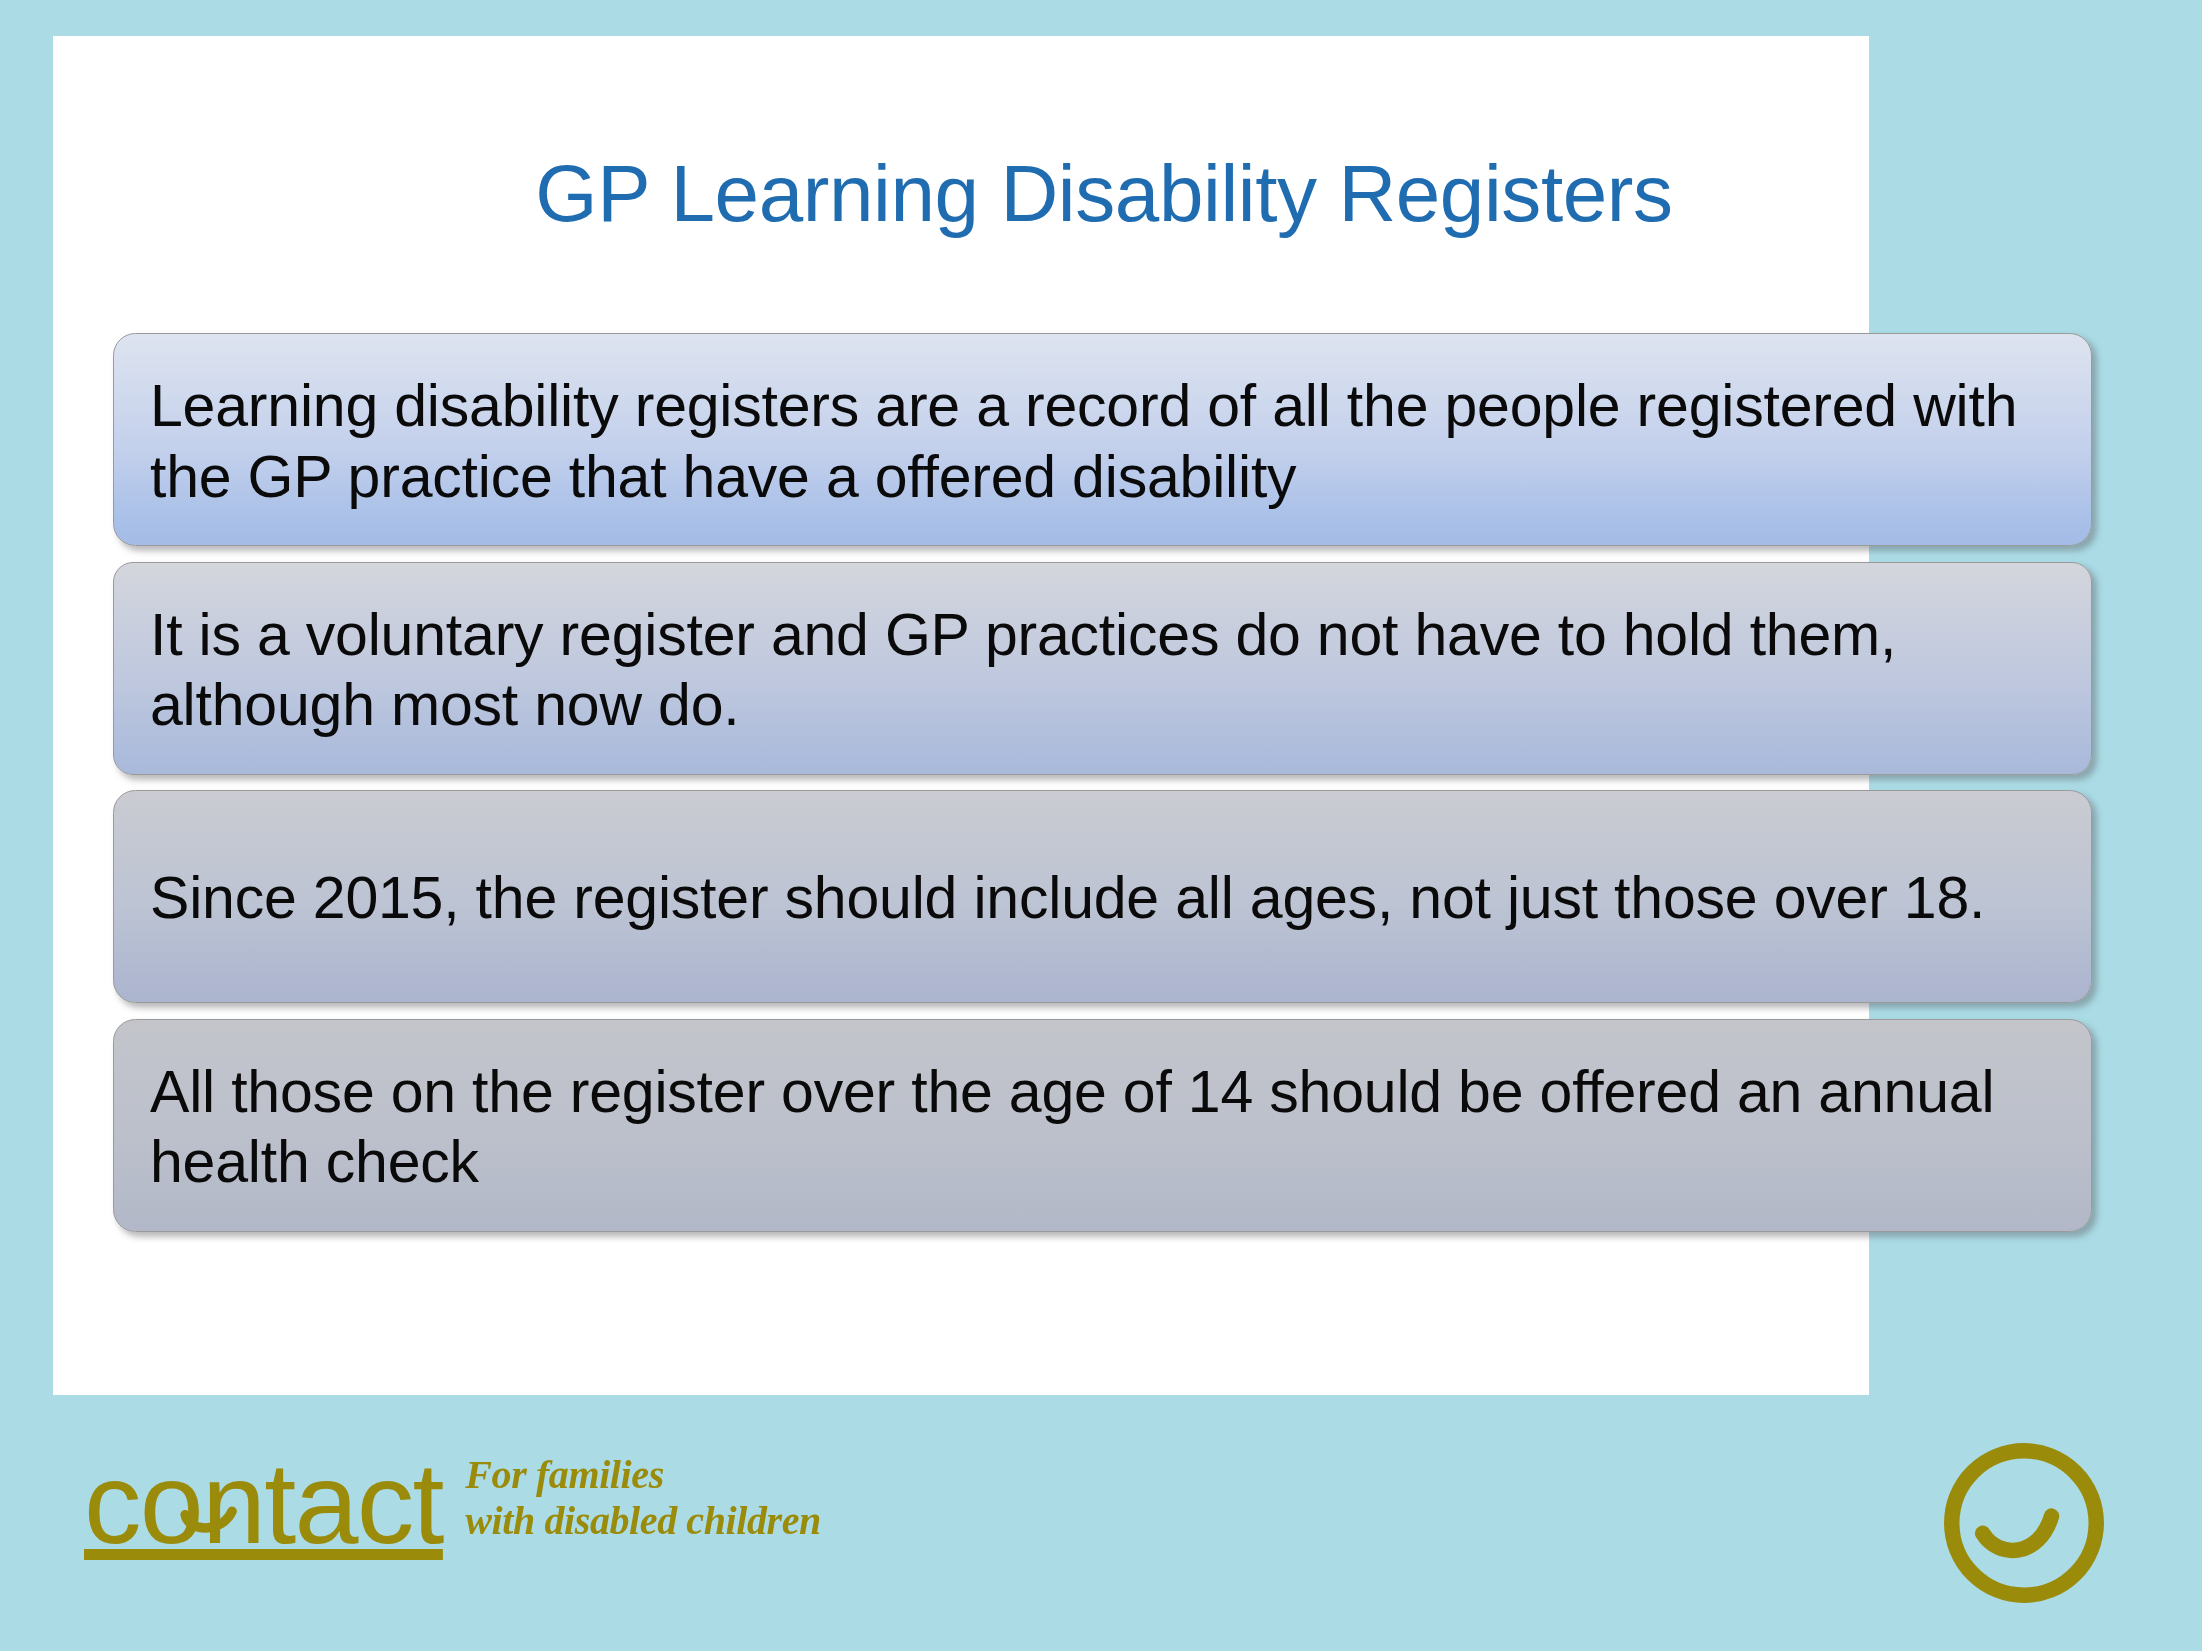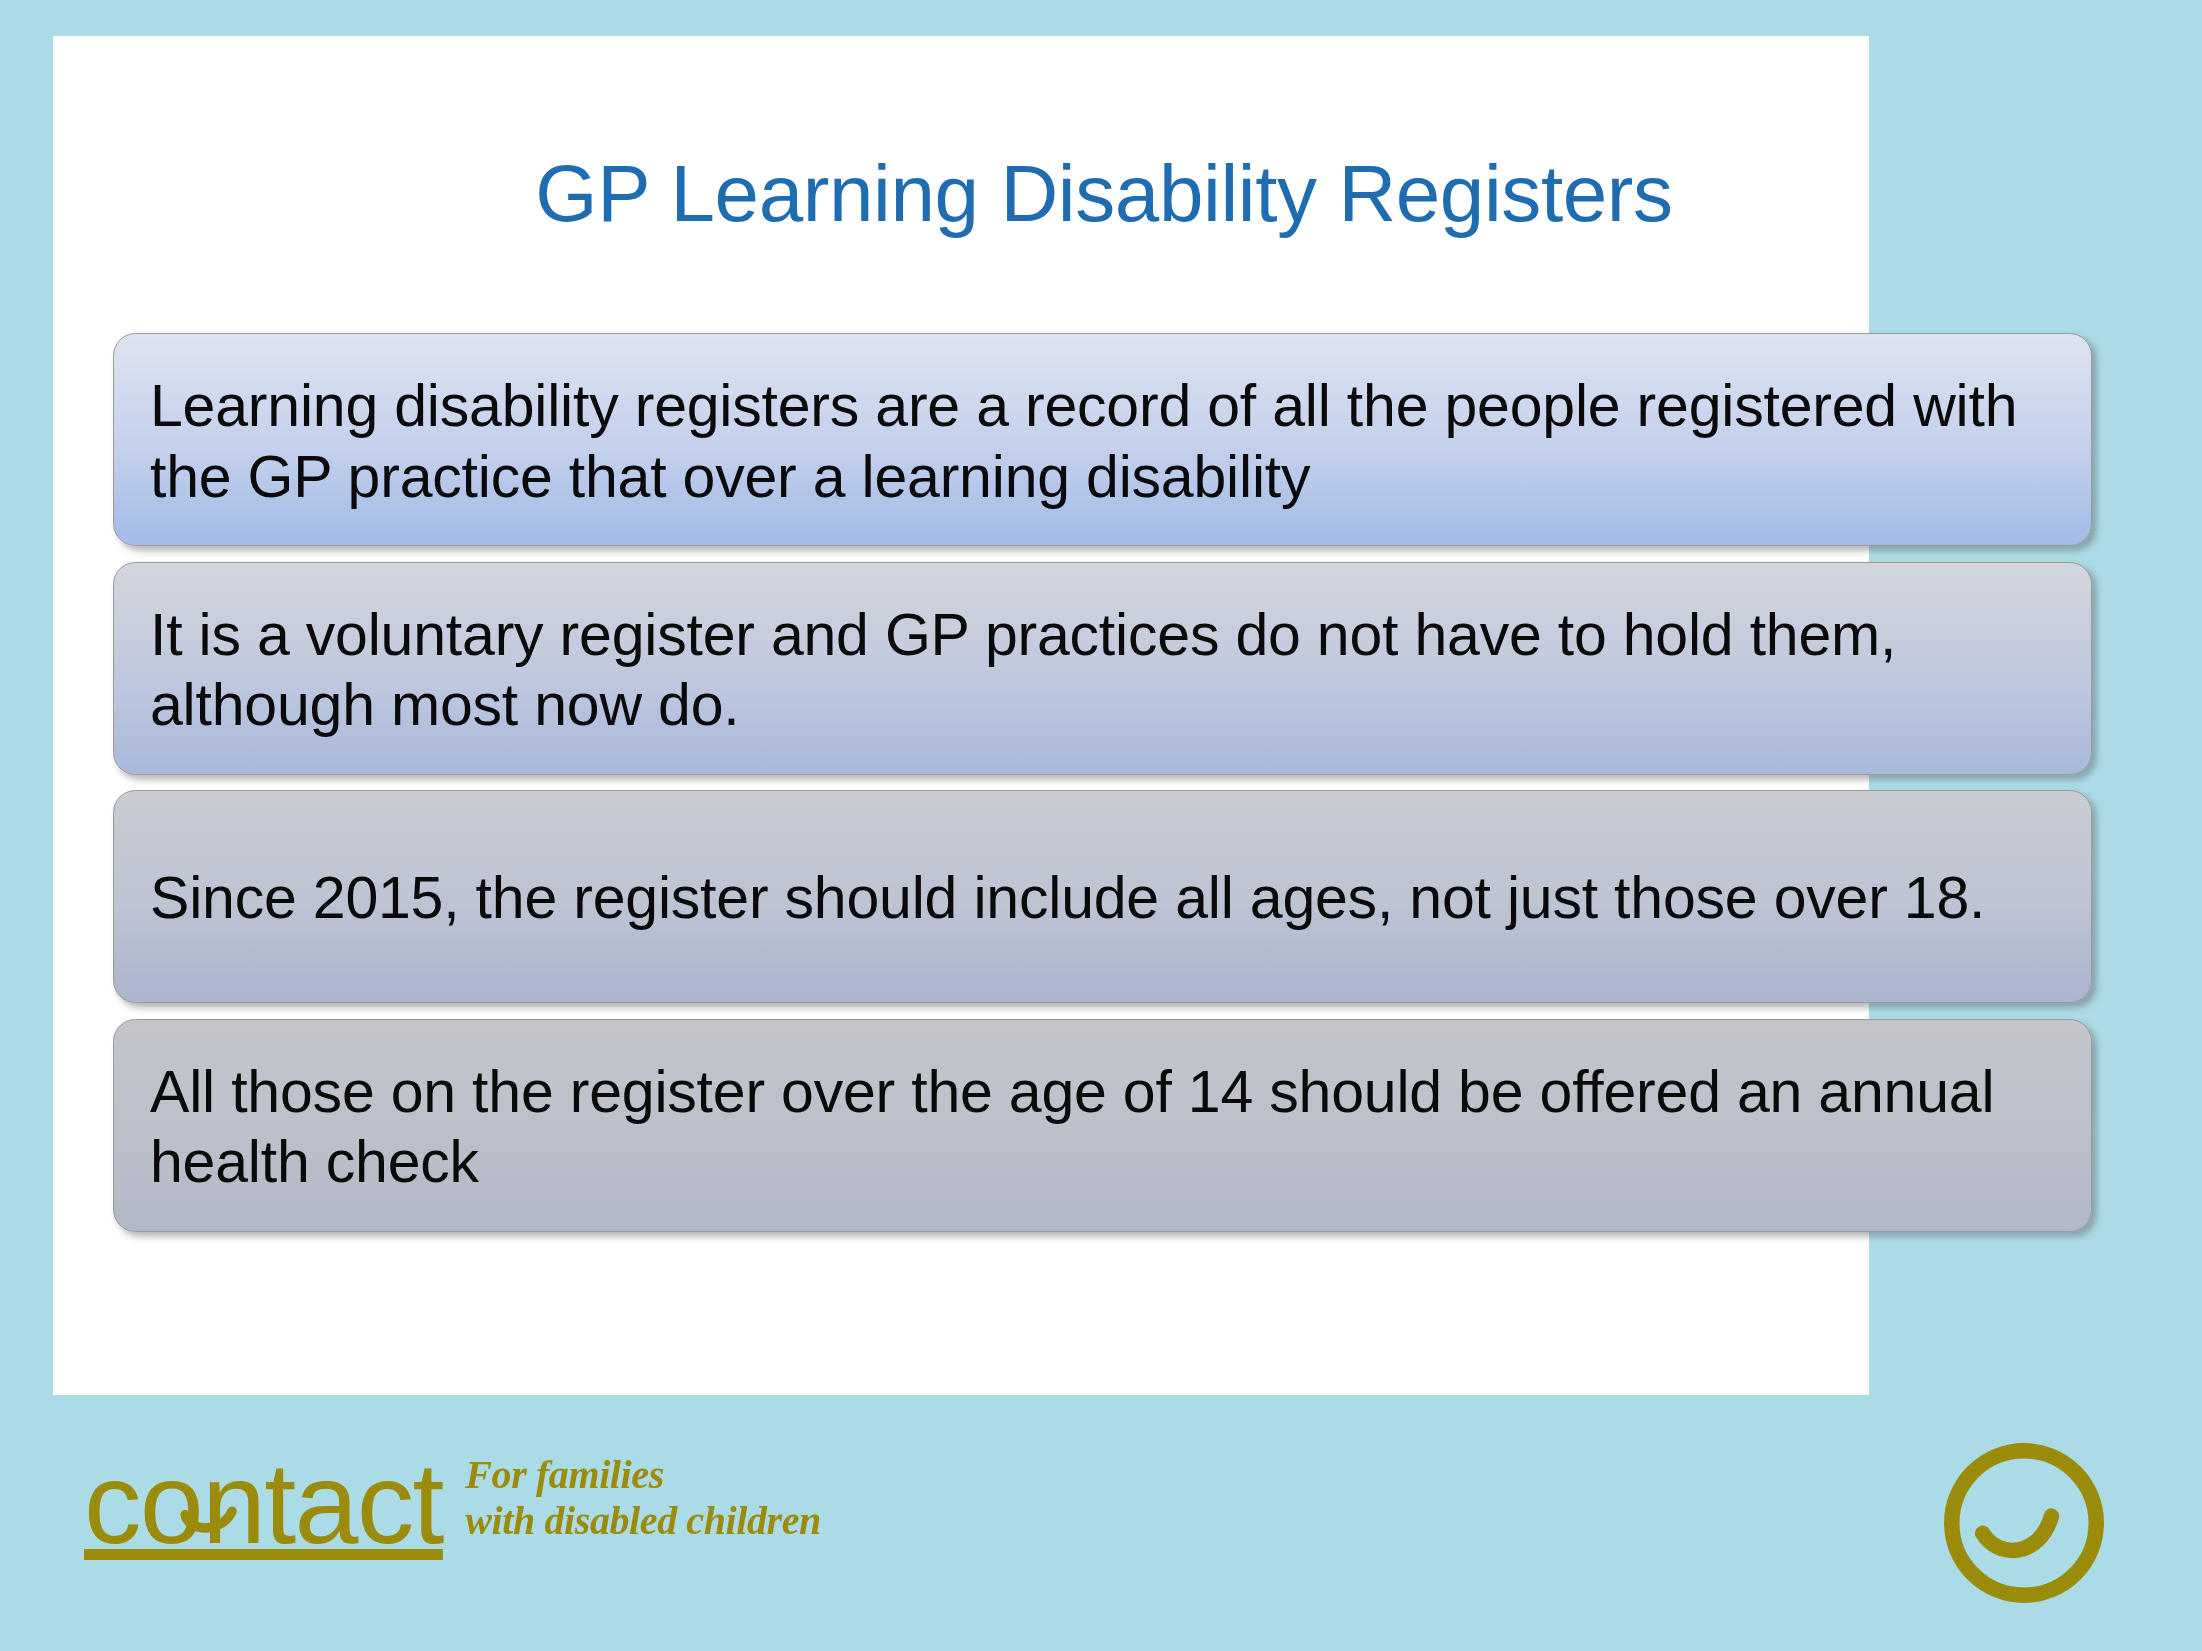--- a/index.html
+++ b/index.html
@@ -77,20 +77,21 @@
       #A9C0E8 88%,
       #A4BCE6 100%);
   }
   .stmt-box.b2 {
     background:linear-gradient(to bottom,
       #D4D6DC 0%,
       #CBD0DD 22%,
       #BFC8DE 55%,
       #AEBDDC 88%,
       #A9B9DA 100%);
+    border-radius:20px;
   }
   .stmt-box.b3 {
     background:linear-gradient(to bottom,
       #CBCCD2 0%,
       #C4C8D2 22%,
       #BCC3D3 55%,
       #AFB8D0 88%,
       #ACB5CE 100%);
   }
   .stmt-box.b4 {
@@ -178,21 +179,21 @@
 
 <div class="slide">
 
   <div class="content-panel">
 
     <div class="slide-title">GP Learning Disability Registers</div>
 
     <div class="boxes">
 
       <div class="stmt-box b1">
-        <span class="stmt-text">Learning disability registers are a record of all the people registered with the GP practice that over a learning disability</span>
+        <span class="stmt-text">Learning disability registers are a record of all the people registered with the GP practice that have a offered disability</span>
       </div>
 
       <div class="stmt-box b2">
         <span class="stmt-text">It is a voluntary register and GP practices do not have to hold them, although most now do.</span>
       </div>
 
       <div class="stmt-box b3">
         <span class="stmt-text">Since 2015, the register should include all ages, not just those over 18.</span>
       </div>
 

